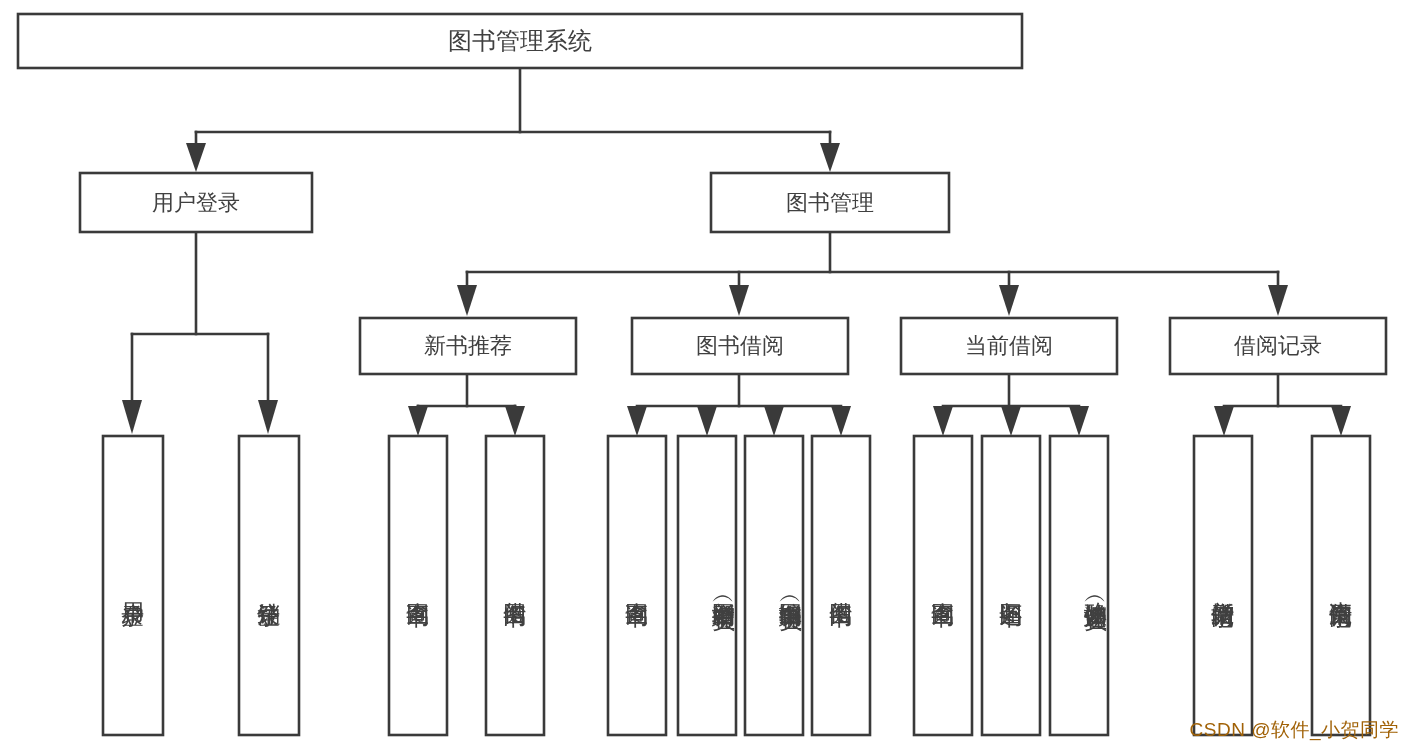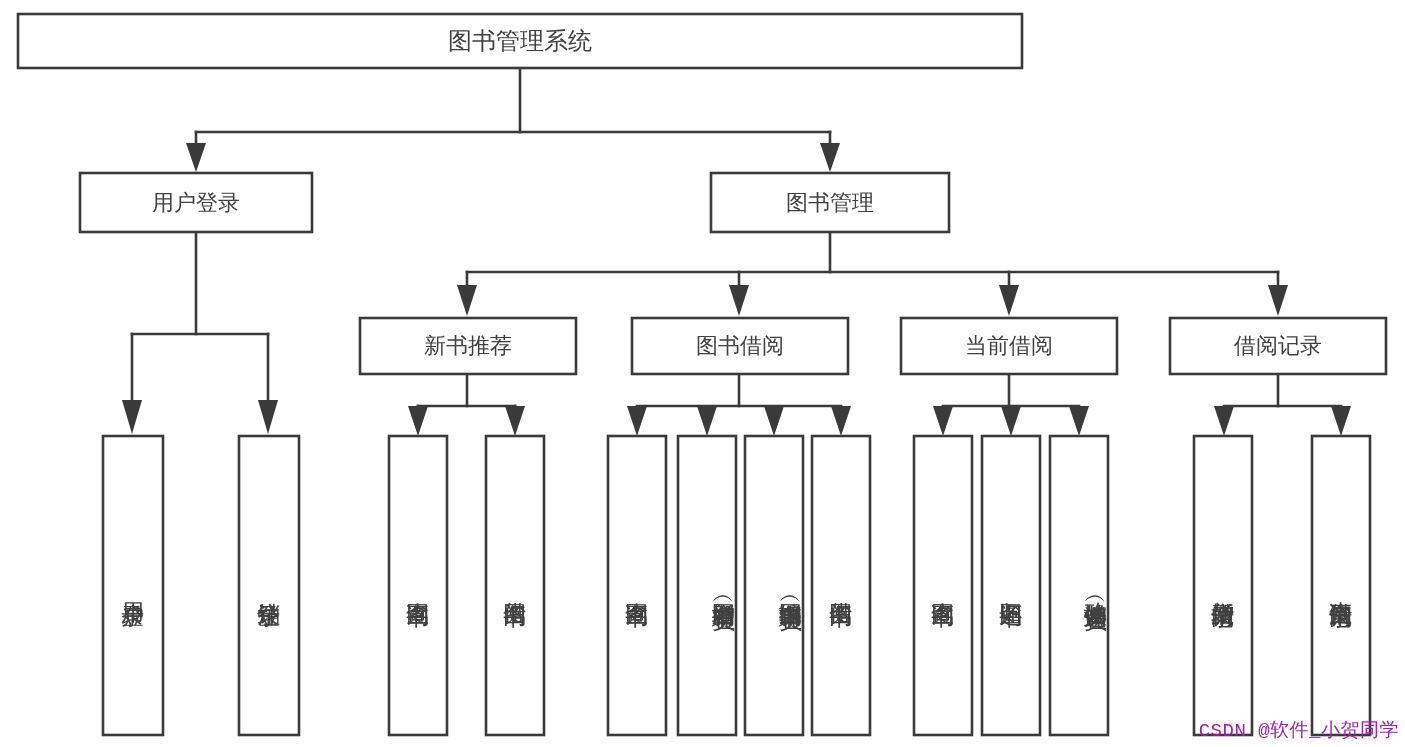--- a/index.html
+++ b/index.html
@@ -63,23 +63,23 @@
     white-space: nowrap;
     display: flex;
     align-items: center;
     justify-content: center;
     pointer-events: none;
   }
   .watermark {
     position: absolute;
     right: 6px;
     bottom: 4px;
-    font-family: Liberation Mono, monospace;
+    font-family: Liberation Sans, sans-serif;
     font-size: 19px;
-    color: #a21caf;
+    color: #a16207;
     white-space: nowrap;
     letter-spacing: 0.5px;
   }
 </style>
 </head>
 <body>
 
 <div id="diagram-root">
 
   <svg id="flowchart" viewBox="0 0 1405 747">

